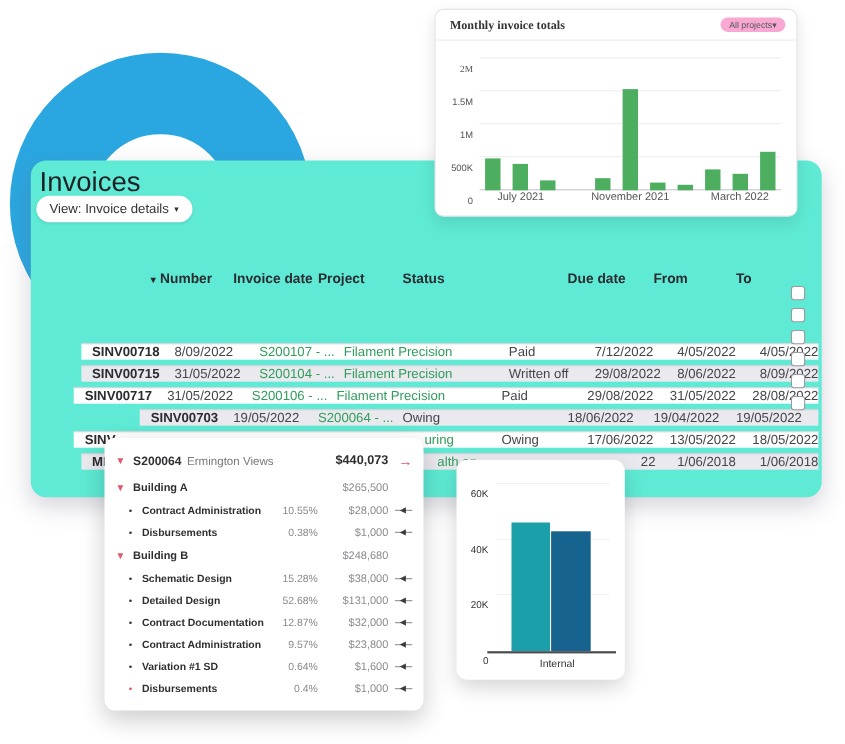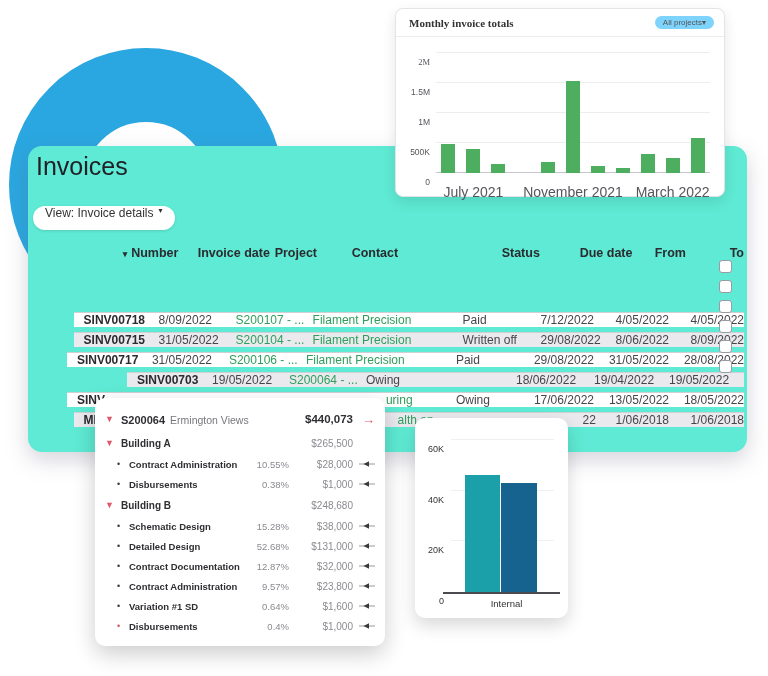--- a/index.html
+++ b/index.html
@@ -9,22 +9,22 @@
 
   
   .donut { position:absolute; left:9px; top:48px; width:274px; height:274px;
            border:74px solid #2aa7e0; border-radius:50%; z-index:1; }
 
   
   .panel { position:absolute; left:28px; top:146px; width:719px; height:306px;
            background:#5eead4; border-radius:14px; z-index:2; overflow:hidden;
            box-shadow:0 8px 22px rgba(100,100,130,.28); }
   .panel-title { position:absolute; left:8px; top:6px; font-size:25px; font-weight:400; color:#1f1f24; }
-  .view-pill { position:absolute; left:5px; top:60px; height:24px; background:#fff;
-               border-radius:13px; padding:0 12px; display:flex; gap:5px;
+  .view-pill { position:absolute; left:5px; top:32px; height:24px; background:#fff;
+               border-radius:13px; padding:0 12px; display:flex; align-items:center; gap:5px;
                font-size:12px; color:#333; box-shadow:0 1px 3px rgba(0,0,0,.12); cursor:pointer; }
   .view-pill .caret { font-size:8px; color:#333; }
 
   .table { position:absolute; left:9px; top:72px; width:707px; }
   .trow { display:flex; align-items:flex-end;flex-direction:column; }
   .gutter { width:26px; display:flex; align-items:center; justify-content:flex-start; flex:0 0 26px; }
   .cb { width:13px; height:13px; border:1.5px solid #9a9aa2; border-radius:3px; background:#fff; margin-left:1px; }
   .strip { flex:1; display:grid; grid-template-columns:75px 77px 77px 150px 78px 75px 75px auto;
            align-items:center; padding-left:10px; }
   .thead .strip { background:transparent; align-items:start; padding-top:2px; }
@@ -41,32 +41,32 @@
   .ind-c6 { padding-left:85px; }
   .ind-d6 { padding-left:42px; }
 
   
   .mcard { position:absolute; left:395px; top:8px; width:330px; height:189px; background:#fff;
            border:1px solid #e4e4e8; border-radius:8px; z-index:3;
            box-shadow:0 5px 14px rgba(0,0,0,.10); }
   .mcard-head { height:28px; border-bottom:1px solid #ececef; display:flex; align-items:center;
                 justify-content:space-between; padding:0 10px 0 13px; }
   .mcard-title { font-size:11px; font-weight:700; color:#333;font-family:Liberation Serif, serif; }
-  .mcard-filter { font-size:8px; color:#555; background:#7dd3fc; border-radius:9px;
+  .mcard-filter { font-size:8px; color:#555; background:#f9a8d4; border-radius:9px;
                   padding:2px 8px; cursor:pointer; }
   .mplot { position:absolute; left:40px; right:14px; top:44px; height:120px; }
   .mgrid { position:absolute; left:0; right:0; height:1px; background:#ededf0; }
   .mgrid.base { background:#c6c6cc; }
   .mylab { position:absolute; right:100%; margin-right:6px; transform:translateY(50%);
            font-size:8.5px; color:#55555c; white-space:nowrap; }
   .mbars { position:absolute; left:0; right:0; bottom:0; top:0; display:flex;
            align-items:flex-end; justify-content:space-around; }
   .mbar { width:14px; background:#4cae5e; }
-  .mxlab { position:absolute; top:100%; margin-top:11px; transform:translateX(-50%);
-           font-size:14px; color:#55555c; white-space:nowrap; }
+  .mxlab { position:absolute; top:100%; margin-top:1px; transform:translateX(-50%);
+           font-size:10px; color:#55555c; white-space:nowrap; }
 
   
   .popup { position:absolute; left:95px; top:398px; width:290px; height:248px; background:#fff;
            border-radius:10px; z-index:6; box-shadow:0 8px 22px rgba(0,0,0,.20); padding-top:8px; }
   .prow { display:grid; align-items:center; padding:0 10px; }
   .prow-head { grid-template-columns:16px auto 1fr 64px 22px; height:26px; }
   .prow-group { grid-template-columns:16px 1fr 46px 64px 22px; height:22px; }
   .prow-item { grid-template-columns:12px 1fr 46px 64px 22px; height:20px; padding-left:22px; }
   .pchev { color:#e0596b; font-size:9px; cursor:pointer; }
   .pcode { font-size:11px; font-weight:700; color:#2f2f33; margin-right:5px; }
@@ -106,21 +106,20 @@
       <span class="caret">▾</span>
     </div>
 
     <div class="table">
       <div class="trow thead">
         <div class="gutter"></div>
         <div class="strip">
           <div class="hcell"><span class="sort">▾</span><span>Number</span></div>
           <div class="hcell">Invoice date</div>
           <div class="hcell">Project</div>
-          <div class="hcell">Contact</div>
           <div class="hcell">Status</div>
           <div class="hcell">Due date</div>
           <div class="hcell">From</div>
           <div class="hcell">To</div>
         </div>
       </div>
       <div id="invoice-rows">
           <div class="trow drow odd">
             <div class="gutter">
               <span class="cb"></span>

